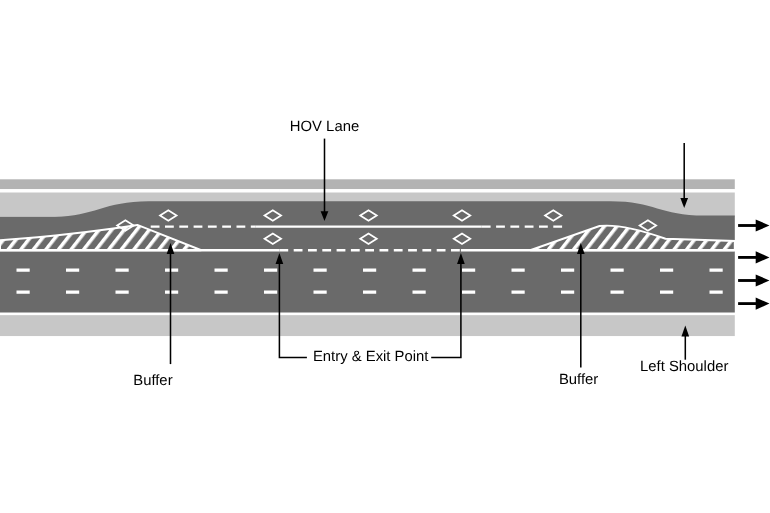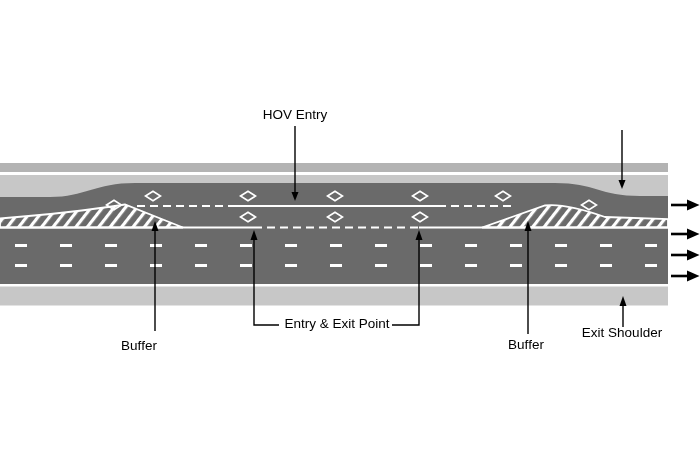--- a/index.html
+++ b/index.html
@@ -97,18 +97,18 @@
       <polygon class="ann-head" points="250.5,240 257.5,240 254,230"></polygon>
 
       <path class="ann" d="M392,325 L419,325 L419,239"></path>
       <polygon class="ann-head" points="415.5,240 422.5,240 419,230"></polygon>
 
       <line class="ann" x1="623" y1="327" x2="623" y2="305"></line>
       <polygon class="ann-head" points="619.5,306 626.5,306 623,296"></polygon>
     </g>
   </svg>
 
-  <div class="label" style="left:245px;top:107px;width:100px;">HOV Entry</div>
+  <div class="label" style="left:245px;top:107px;width:100px;">HOV Lane</div>
   <div class="label" style="left:277px;top:316px;width:120px;">Entry &amp; Exit Point</div>
   <div class="label" style="left:99px;top:338px;width:80px;">Buffer</div>
   <div class="label" style="left:486px;top:337px;width:80px;">Buffer</div>
-  <div class="label" style="left:572px;top:325px;width:100px;">Exit Shoulder</div>
+  <div class="label" style="left:572px;top:325px;width:100px;">Left Shoulder</div>
 </div>
 
 </body></html>

